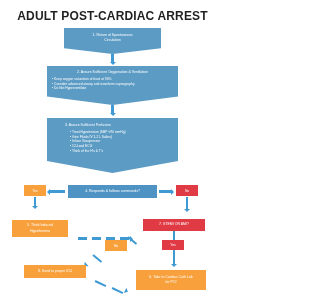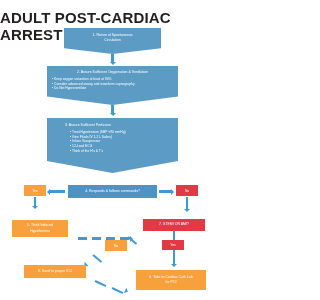--- a/index.html
+++ b/index.html
@@ -8,21 +8,22 @@
     background:#ffffff;
     font-family:"Liberation Sans", sans-serif;
     position:relative;
     overflow:hidden;
   }
   #stage{position:relative;width:225px;height:300px;}
 
   .title{
     position:absolute;
     left:0;top:9px;width:225px;
-    font-size:15px;
+    text-align:center;
+    font-size:12px;
     font-weight:bold;
     letter-spacing:.15px;
     color:#221f1f;
   }
 
   
   .chev{
     position:absolute;
     background:#5b9bc4;
     color:#ffffff;

